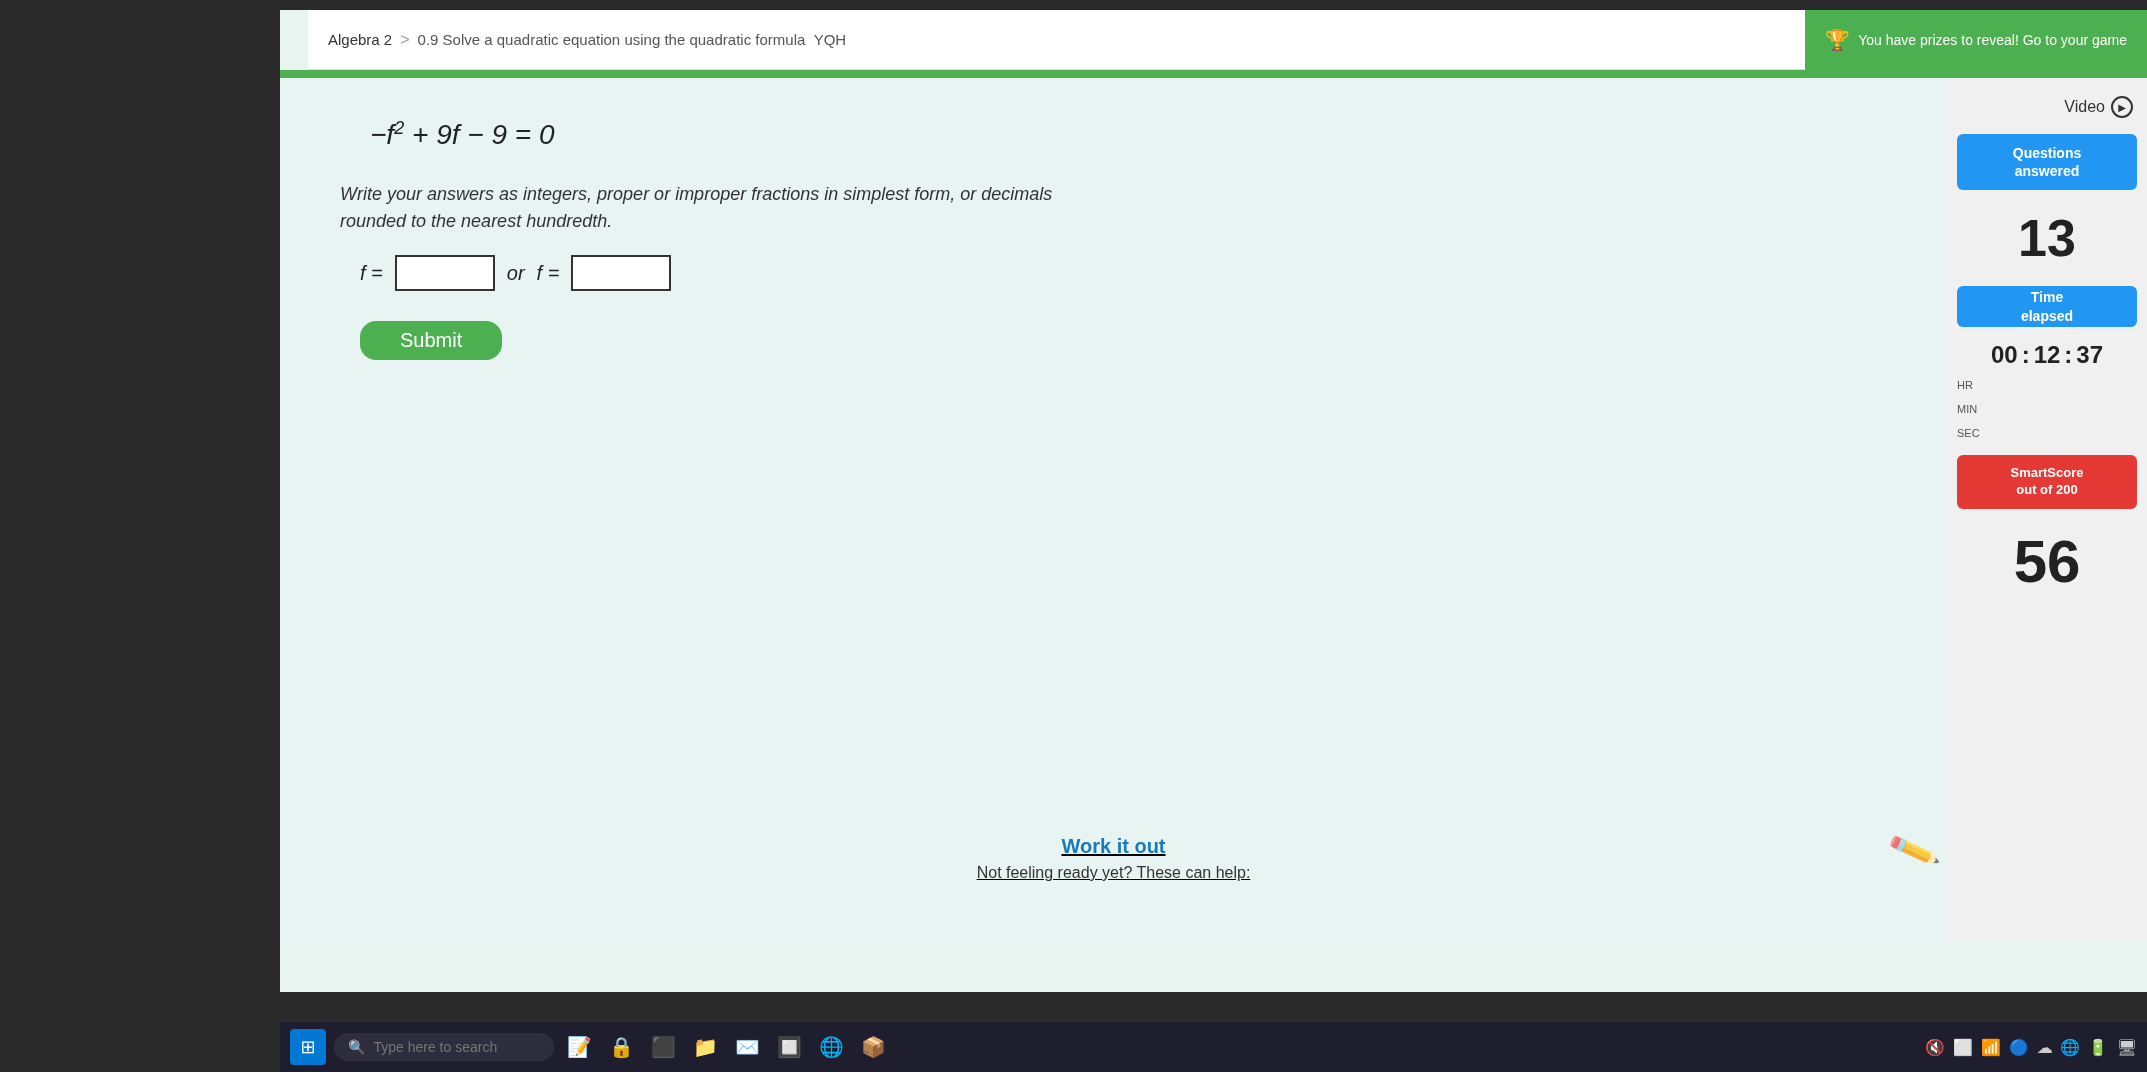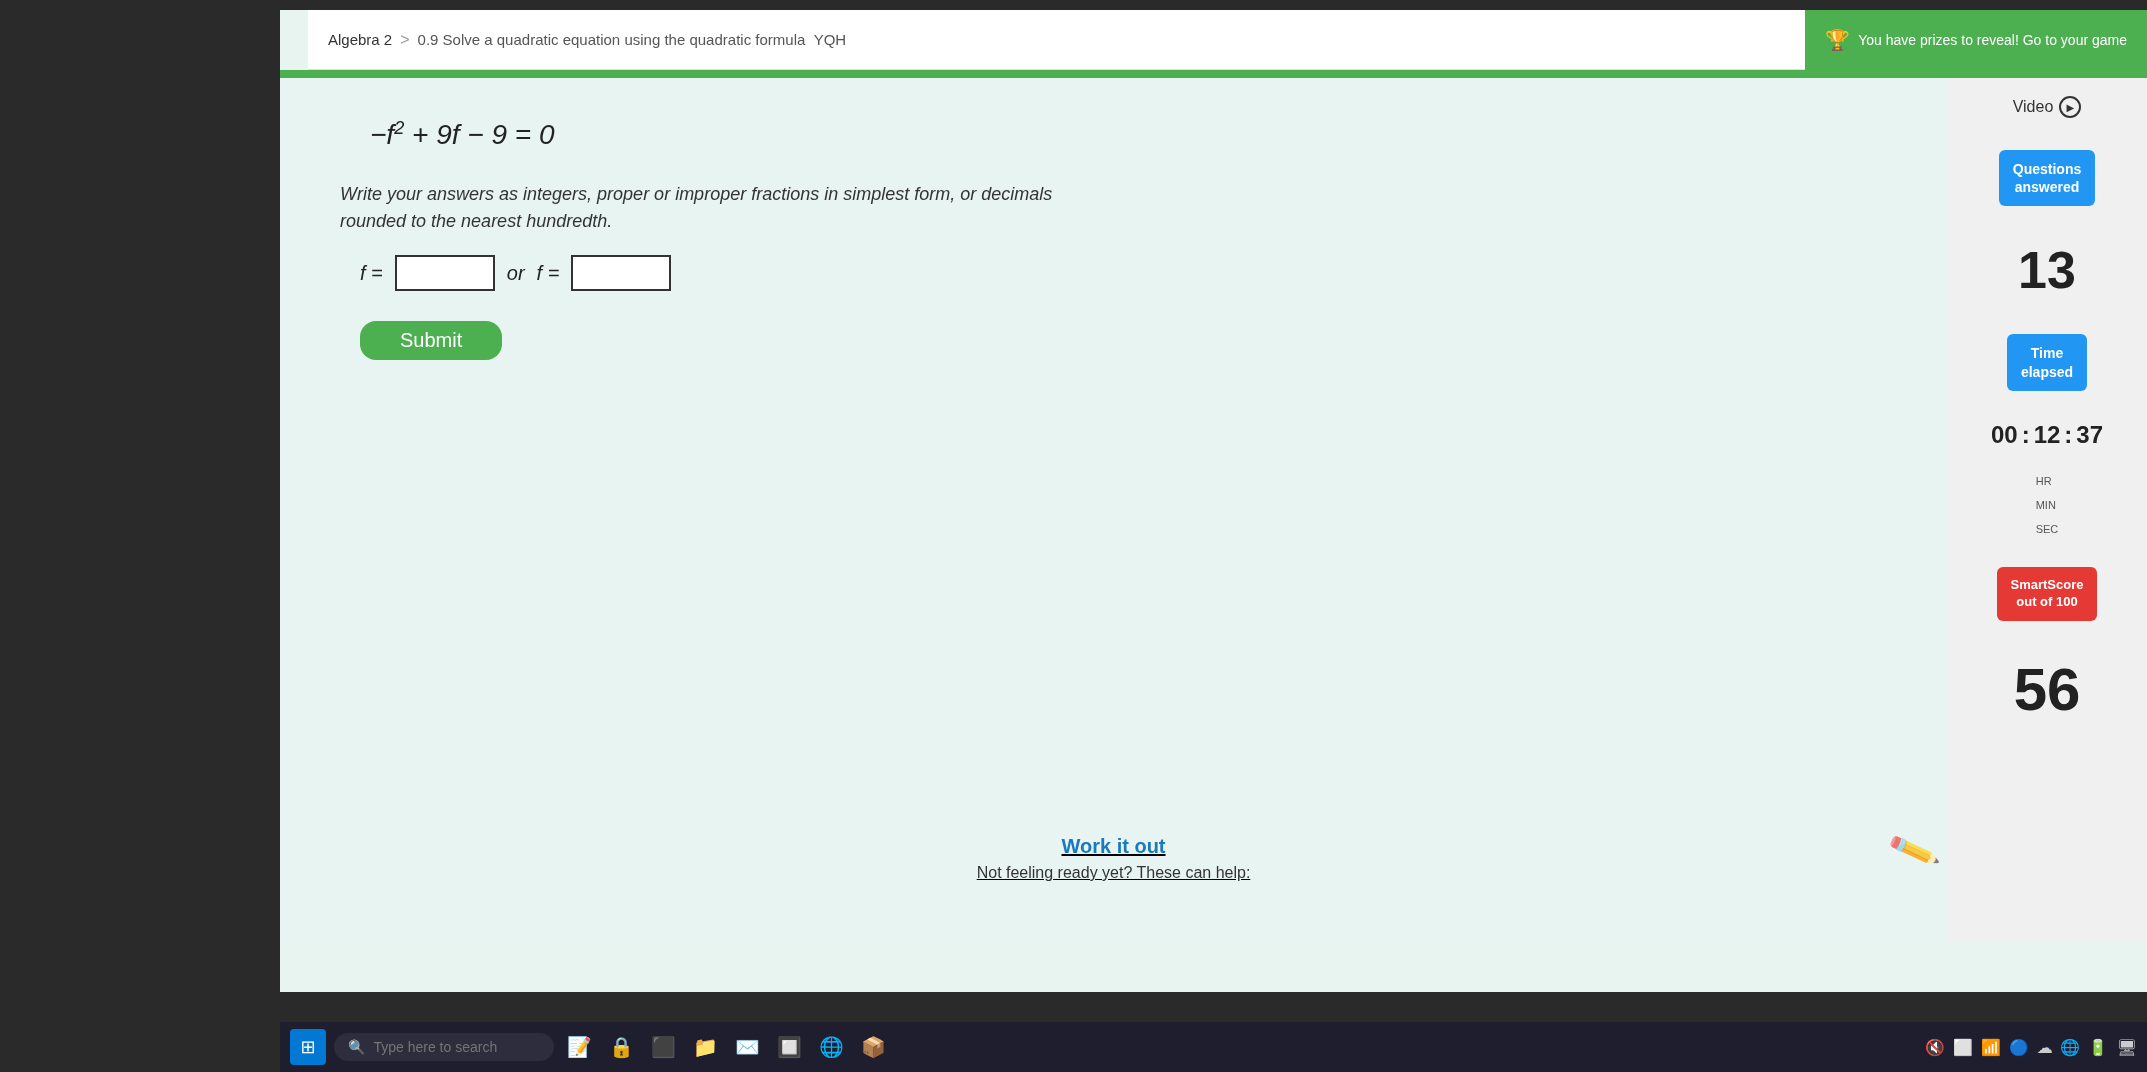--- a/index.html
+++ b/index.html
@@ -190,22 +190,21 @@
       color: #333;
     }
 
     
     .right-sidebar {
       width: 200px;
       background: #f0f0f0;
       display: flex;
       flex-direction: column;
       padding: 10px;
-      gap: 24px;
-      align-items: center;
+      gap: 8px;
     }
 
     .sidebar-top {
       display: flex;
       align-items: center;
       justify-content: flex-end;
       gap: 10px;
       padding: 8px 4px;
     }
 
@@ -248,21 +247,21 @@
       color: #222;
       text-align: center;
       padding: 10px 0;
     }
 
     .time-elapsed-btn {
       background: #2196F3;
       color: white;
       border: none;
       border-radius: 6px;
-      padding: 10px 14px;
+      padding: 2px 14px;
       font-size: 14px;
       font-weight: bold;
       text-align: center;
       cursor: pointer;
       line-height: 1.3;
     }
 
     .time-display {
       display: flex;
       justify-content: center;
@@ -488,21 +487,21 @@
       </div>
 
       <div class="time-labels">
         <span>HR</span>
         <span>MIN</span>
         <span>SEC</span>
       </div>
 
       <button class="smart-score-btn">
         <span style="white-space:pre-line;">SmartScore
-out of 100</span>
+out of 200</span>
       </button>
 
       <div class="ss-number">56</div>
     </div>
   </div>
 
   <div class="pen-icon">✏️</div>
 
 </div>
 

